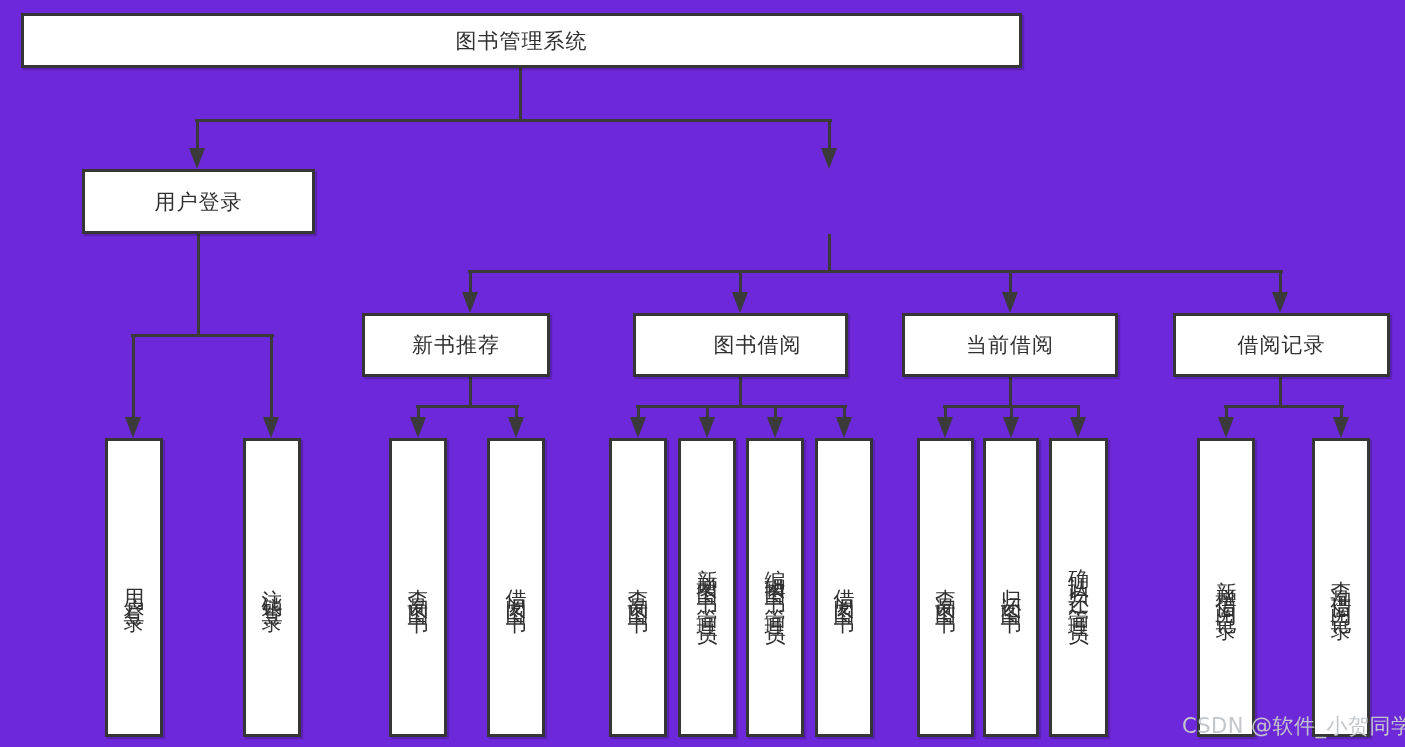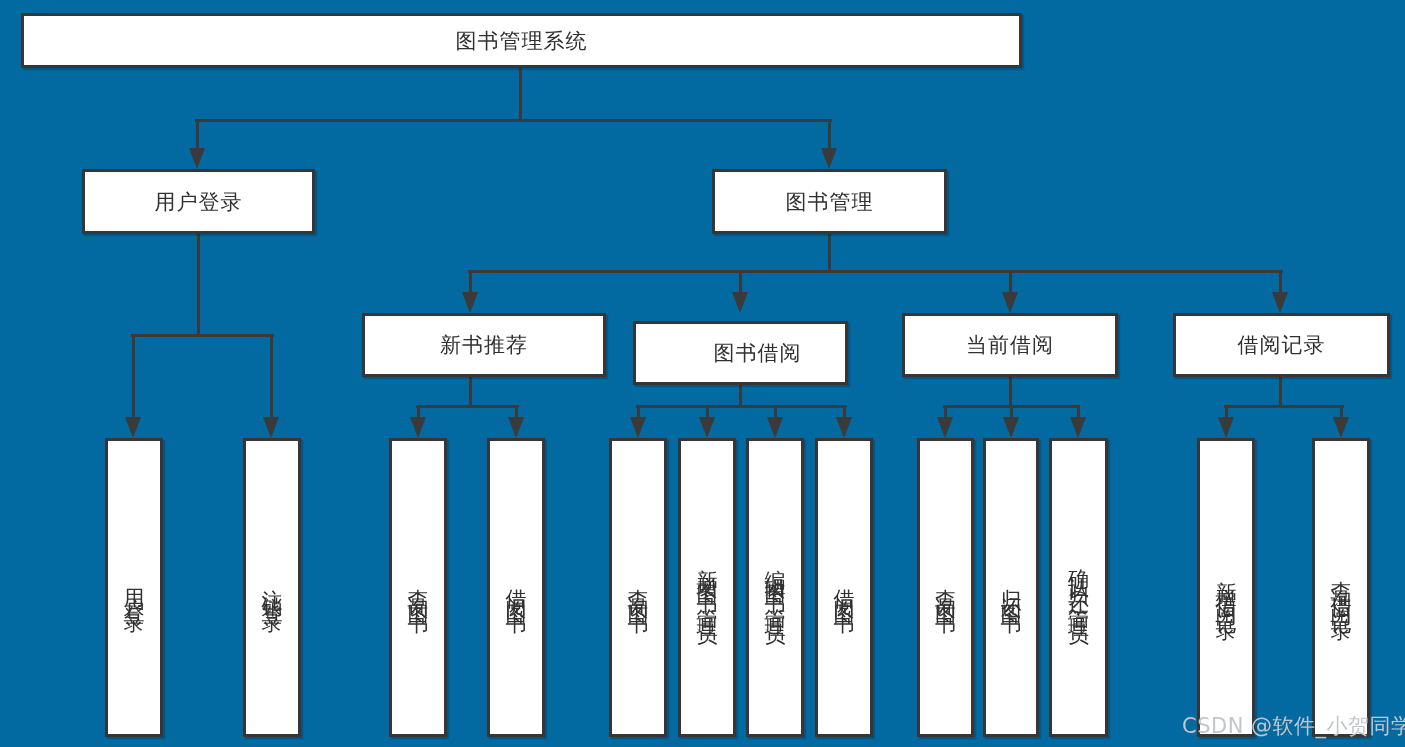--- a/index.html
+++ b/index.html
@@ -4,21 +4,21 @@
 <style>
   html,body{margin:0;padding:0;}
   body{
     background:#ffffff;
     font-family:"DejaVu Sans","Liberation Sans",sans-serif;
   }
   #canvas{
     position:relative;
     width:1405px;
     height:747px;
-    background:#0369a1;
+    background:#6d28d9;
     overflow:hidden;
   }
   .node{
     position:absolute;
     box-sizing:border-box;
     background:#ffffff;
     border:3px solid #363636;
     display:flex;
     align-items:center;
     justify-content:center;
@@ -66,28 +66,25 @@
 
 <div id="canvas">
 
   <div class="node" style="left:21px;top:13px;width:1001px;height:55px;">
     <span class="lbl">图书管理系统</span>
   </div>
 
   <div class="node" style="left:82px;top:169px;width:233px;height:65px;">
     <span class="lbl">用户登录</span>
   </div>
-  <div class="node" style="left:712px;top:169px;width:235px;height:65px;">
-    <span class="lbl">图书管理</span>
-  </div>
 
-  <div class="node" style="left:362px;top:313px;width:244px;height:64px;">
+  <div class="node" style="left:362px;top:313px;width:188px;height:64px;">
     <span class="lbl">新书推荐</span>
   </div>
-  <div class="node" style="left:633px;top:321px;width:215px;height:64px;padding-left:34px;">
+  <div class="node" style="left:633px;top:313px;width:215px;height:64px;padding-left:34px;">
     <span class="lbl">图书借阅</span>
   </div>
   <div class="node" style="left:902px;top:313px;width:216px;height:64px;text-align:center;">
     <span class="lbl">当前借阅</span>
   </div>
   <div class="node" style="left:1173px;top:313px;width:217px;height:64px;">
     <span class="lbl">借阅记录</span>
   </div>
 
   <div class="node vert" style="left:105px;top:438px;width:58px;height:299px;">

